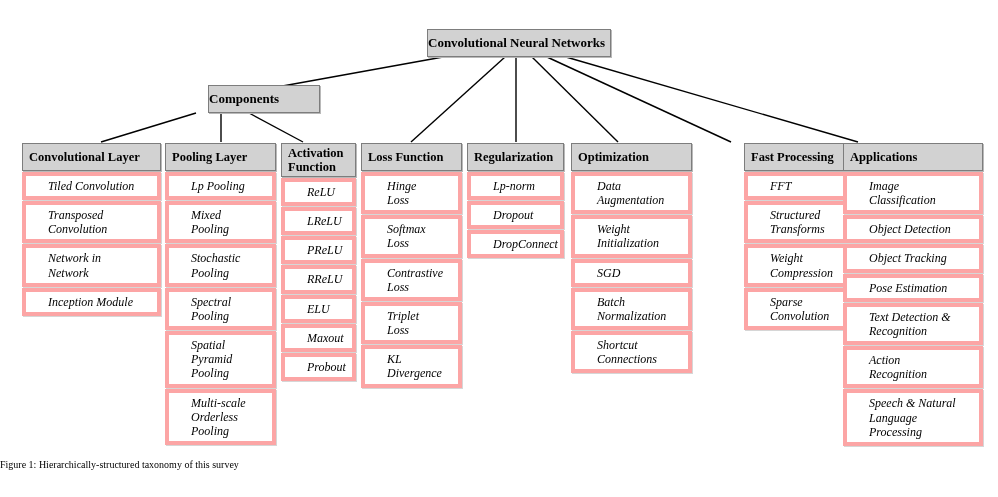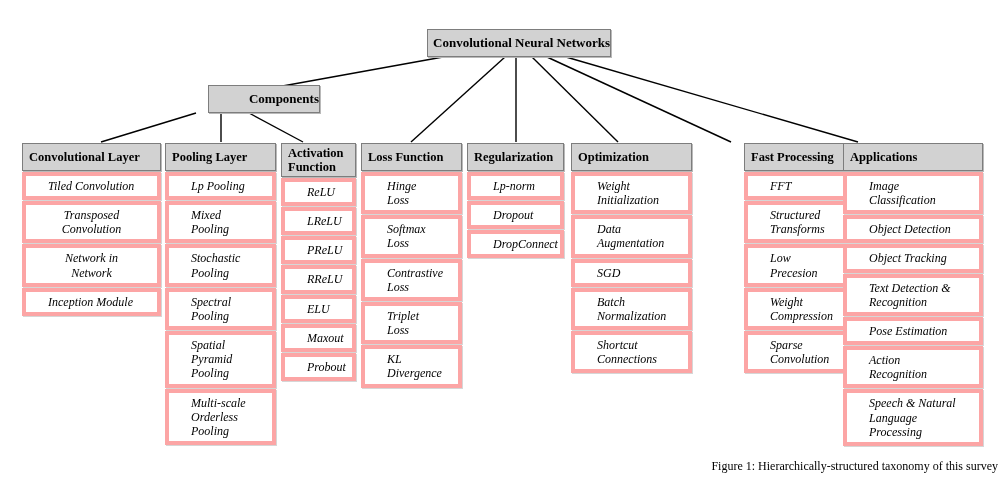--- a/index.html
+++ b/index.html
@@ -11,21 +11,21 @@
     color:#000;
     overflow:hidden;
   }
   #wires{position:absolute;left:0;top:0;width:998px;height:497px;}
   .node{
     position:absolute;
     box-sizing:border-box;
     background:#d2d2d2;
     border:1px solid #7d7d7d;
     box-shadow:1px 1px 0 #b9b9b9;
-    display:flex;align-items:center;justify-content:flex-end;
+    display:flex;align-items:center;justify-content:flex-start;
     font-weight:bold;font-size:13px;
     text-align:center;
   }
   .column{position:absolute;top:143px;}
   .col-header{
     box-sizing:border-box;
     background:#d2d2d2;
     border:1px solid #7d7d7d;
     box-shadow:1px 1px 0 #b9b9b9;
     min-height:28px;
@@ -39,22 +39,22 @@
     border:4px solid #fca5a5;
     box-shadow:1px 1px 0 #d6d6d6;
     min-height:27px;
     display:flex;align-items:center;
     padding:3px 22px;
     margin-top:1px;
     font-style:italic;font-size:12px;line-height:1.18;
   }
   #caption{
     position:absolute;left:0;top:459px;width:998px;
-    text-align:right;
-    font-size:12px;
+    text-align:left;
+    font-size:10px;
     font-family:"Liberation Serif", serif;
   }
 </style>
 </head>
 <body>
 
 <div id="canvas">
 
   <svg id="wires" viewBox="0 0 998 497" xmlns="http://www.w3.org/2000/svg">
     <g stroke="#000000" stroke-width="1.4">
@@ -71,21 +71,21 @@
   </svg>
 
   <div class="node" style="left:427px;top:29px;width:184px;height:28px;">
     <span>Convolutional Neural Networks</span>
   </div>
 
   <div class="node" style="left:164px;top:85px;width:112px;height:28px;margin-left:44px;">
     <span>Components</span>
   </div>
 
-  <div class="column" style="left:22px;width:139px;text-align:center;">
+  <div class="column" style="left:22px;width:139px;">
     <div class="col-header">Convolutional Layer</div>
     <div class="cell">Tiled Convolution</div>
     <div class="cell">Transposed Convolution</div>
     <div class="cell">Network in Network</div>
     <div class="cell">Inception Module</div>
   </div>
 
   <div class="column" style="left:165px;width:111px;">
     <div class="col-header">Pooling Layer</div>
     <div class="cell">Lp Pooling</div>
@@ -118,42 +118,41 @@
     <div class="col-header">Loss Function</div>
     <div class="cell">Hinge Loss</div>
     <div class="cell">Softmax Loss</div>
     <div class="cell">Contrastive Loss</div>
     <div class="cell">Triplet Loss</div>
     <div class="cell">KL Divergence</div>
   </div>
 
   <div class="column" style="left:571px;width:121px;">
     <div class="col-header">Optimization</div>
+    <div class="cell">Data Augmentation</div>
     <div class="cell">Weight Initialization</div>
-    <div class="cell">Data Augmentation</div>
     <div class="cell">SGD</div>
     <div class="cell">Batch Normalization</div>
     <div class="cell">Shortcut Connections</div>
   </div>
 
   <div class="column" style="left:700px;width:120px;margin-left:44px;">
     <div class="col-header">Fast Processing</div>
     <div class="cell">FFT</div>
     <div class="cell">Structured Transforms</div>
-    <div class="cell">Low Precesion</div>
     <div class="cell">Weight Compression</div>
     <div class="cell">Sparse Convolution</div>
   </div>
 
   <div class="column" style="left:843px;width:140px;border-radius:7px;">
     <div class="col-header">Applications</div>
     <div class="cell">Image Classification</div>
     <div class="cell">Object Detection</div>
     <div class="cell">Object Tracking</div>
+    <div class="cell">Pose Estimation</div>
     <div class="cell">Text Detection &amp; Recognition</div>
-    <div class="cell">Pose Estimation</div>
     <div class="cell">Action Recognition</div>
     <div class="cell">Speech &amp; Natural Language Processing</div>
   </div>
 
   <div id="caption">Figure 1: Hierarchically-structured taxonomy of this survey</div>
 
 </div>
 
 </body></html>

